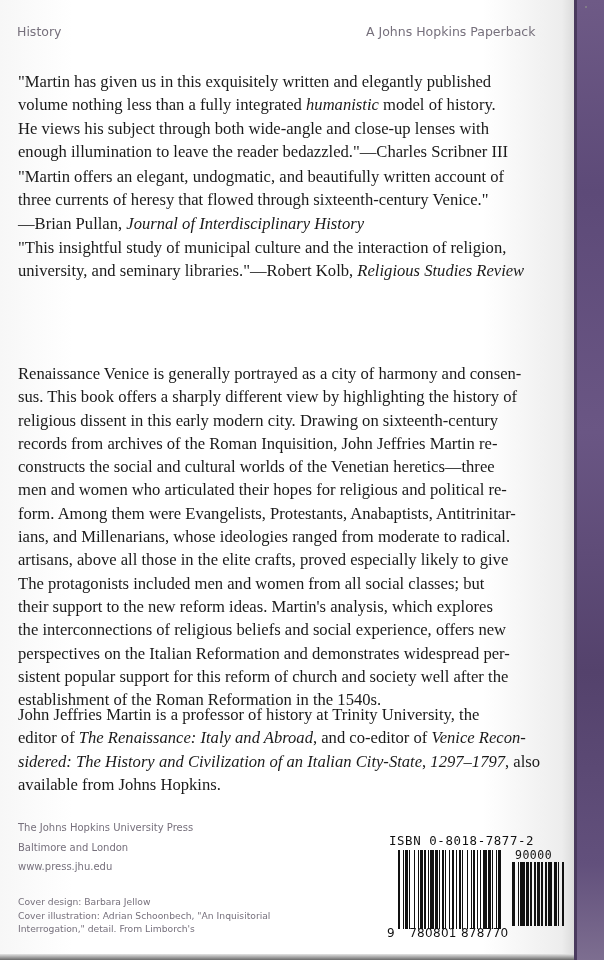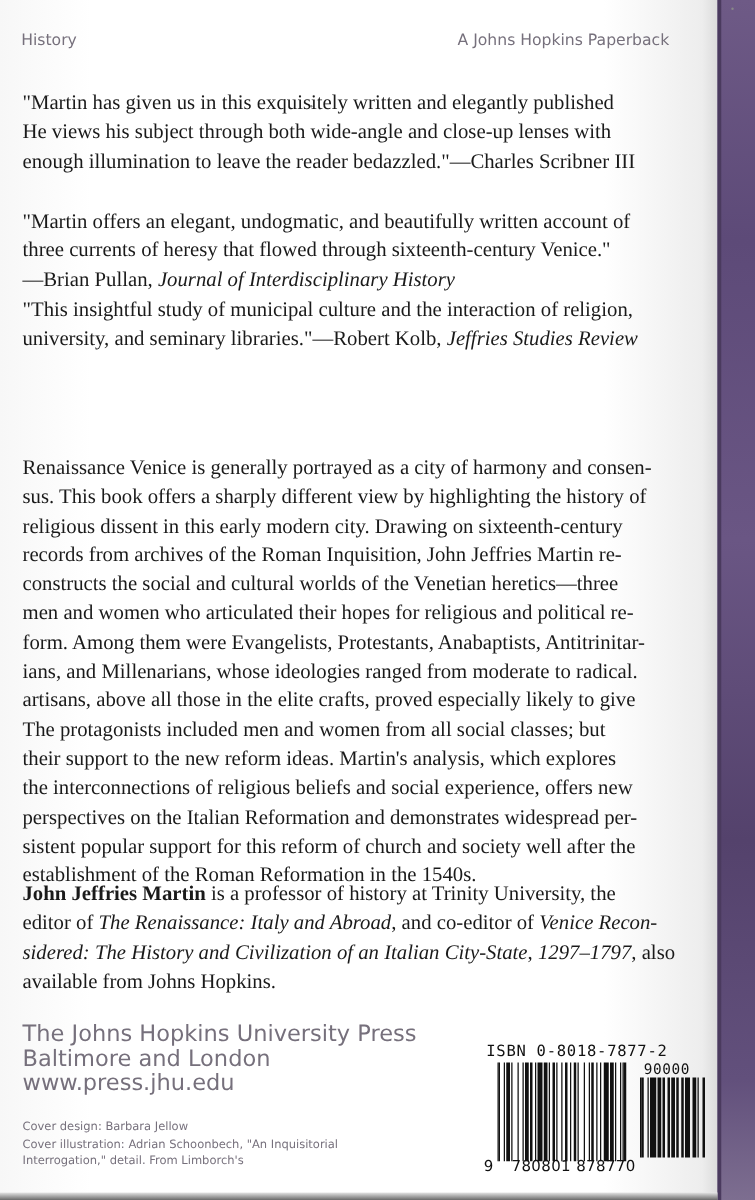--- a/index.html
+++ b/index.html
@@ -67,26 +67,26 @@
       font-size: 16.6px;
       line-height: 23.3px;
     }
     .q1 { top: 70px; }
     .q2 { top: 165px; }
     .q3 { top: 236px; }
     .desc { top: 362px; }
     .bio { top: 703px; }
     .line { display: block; white-space: nowrap; }
     i { font-style: italic; }
-    b { font-weight: bold; }
+    b { font-weight: normal; }
     .press {
       position: absolute;
       left: 18px;
       top: 818px;
-      font-size: 18px;
+      font-size: 10px;
       line-height: 19.5px;
     }
     .credits {
       position: absolute;
       left: 18px;
       top: 895px;
       font-size: 9.2px;
       line-height: 13.5px;
     }
     .isbn-text {
@@ -148,31 +148,32 @@
 <div class="page">
 
   <div class="spine"></div>
   <div class="bottom-edge"></div>
 
   <div class="sans header-left">History</div>
   <div class="sans header-right">A Johns Hopkins Paperback</div>
 
   <div class="serif block q1">
       <span class="line">"Martin has given us in this exquisitely written and elegantly published</span>
+      <span class="line">volume nothing less than a fully integrated <i>humanistic</i> model of history.</span>
       <span class="line">He views his subject through both wide-angle and close-up lenses with</span>
       <span class="line">enough illumination to leave the reader bedazzled."—Charles Scribner III</span>
     </div>
   <div class="serif block q2">
       <span class="line">"Martin offers an elegant, undogmatic, and beautifully written account of</span>
       <span class="line">three currents of heresy that flowed through sixteenth-century Venice."</span>
       <span class="line">—Brian Pullan, <i>Journal of Interdisciplinary History</i></span>
     </div>
   <div class="serif block q3">
       <span class="line">"This insightful study of municipal culture and the interaction of religion,</span>
-      <span class="line">university, and seminary libraries."—Robert Kolb, <i>Jeffries Studies Review</i></span>
+      <span class="line">university, and seminary libraries."—Robert Kolb, <i>Religious Studies Review</i></span>
     </div>
 
   <div class="serif block desc">
       <span class="line">Renaissance Venice is generally portrayed as a city of harmony and consen-</span>
       <span class="line">sus. This book offers a sharply different view by highlighting the history of</span>
       <span class="line">religious dissent in this early modern city. Drawing on sixteenth-century</span>
       <span class="line">records from archives of the Roman Inquisition, John Jeffries Martin re-</span>
       <span class="line">constructs the social and cultural worlds of the Venetian heretics—three</span>
       <span class="line">men and women who articulated their hopes for religious and political re-</span>
       <span class="line">form. Among them were Evangelists, Protestants, Anabaptists, Antitrinitar-</span>

